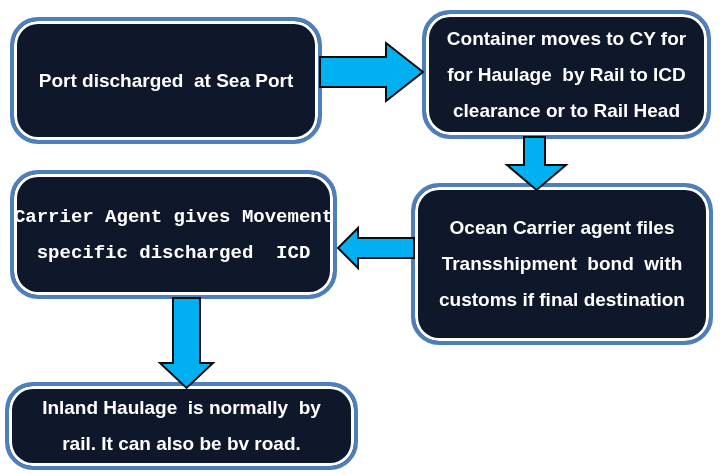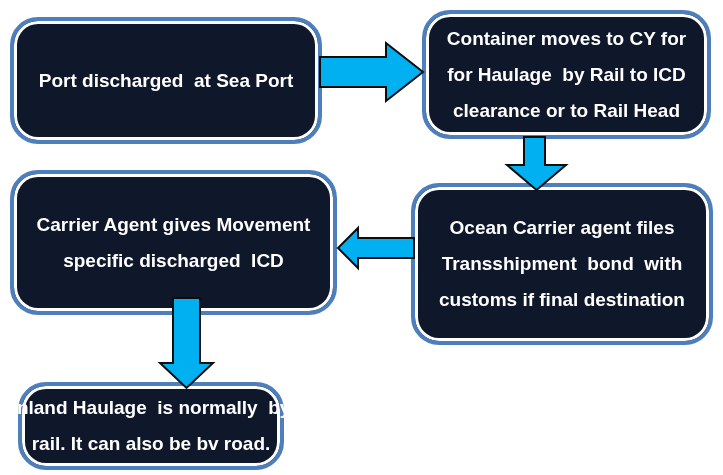--- a/index.html
+++ b/index.html
@@ -32,22 +32,22 @@
     text-align: center;
     z-index: 1;
   }
   .node .line {
     white-space: pre;
     line-height: 36px;
   }
   .node-1 { left: 10px;  top: 17px;  width: 312px; height: 127px; }
   .node-2 { left: 422px; top: 10px;  width: 289px; height: 129px; }
   .node-3 { left: 411px; top: 183px; width: 302px; height: 162px; }
-  .node-4 { left: 10px;  top: 170px; width: 327px; height: 145px; }
-  .node-5 { left: 18px;  top: 382px; width: 266px; height: 88px;  }
+  .node-4 { left: 10px;  top: 170px; width: 327px; height: 129px; font-family: Liberation Mono, monospace; }
+  .node-5 { left: 5px;  top: 382px; width: 353px; height: 88px;  }
   .conn {
     position: absolute;
     overflow: visible;
     z-index: 2;
   }
   .conn polygon {
     fill: #00b0f0;
     stroke: #0d0d0d;
     stroke-width: 2;
     stroke-linejoin: miter;

